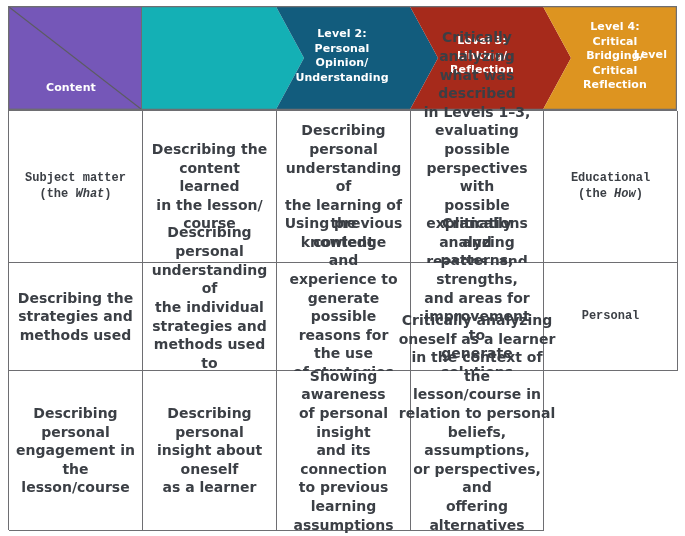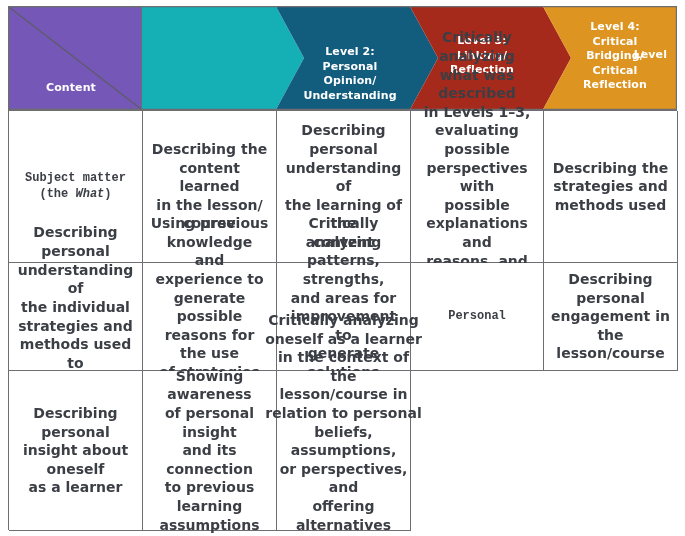--- a/index.html
+++ b/index.html
@@ -124,21 +124,21 @@
       <path d="M402,0.6 L535,0.6 L563,52 L535,103.4 L402,103.4 L430,52 Z" fill="#a62a1b"></path>
 
       <path d="M535,0.6 L668.4,0.6 L668.4,103.4 L535,103.4 L563,52 Z" fill="#dd9420"></path>
 
       <path d="M0.6,0.6 L668.4,0.6 L668.4,103.4 L0.6,103.4 Z" fill="none" stroke="#6e6e72" stroke-width="1.2"></path>
     </svg>
 
     <span class="corner-level">Level</span>
     <span class="corner-content">Content</span>
 
-    <span class="hdr-label" style="left:280px; top:21px; width:124px;margin-top:18px;">Level 2:
+    <span class="hdr-label" style="left:272px; top:21px; width:124px;">Level 2:
 Personal
 Opinion/
 Understanding</span>
     <span class="hdr-label" style="left:412px; top:28px; width:124px;">Level 3:
 Linking/
 Reflection</span>
     <span class="hdr-label" style="left:545px; top:14px; width:124px;">Level 4:
 Critical
 Bridging/
 Critical
@@ -163,20 +163,24 @@
 what was described
 in Levels 1–3,
 evaluating possible
 perspectives with
 possible
 explanations and
 reasons, and
 generating solutions
 for future actions</div>
 
+    <div class="cell row-head">
+      <span><span>Educational
+(the </span><em>How</em><span>)</span></span>
+    </div>
     <div class="cell">Describing the
 strategies and
 methods used</div>
     <div class="cell">Describing personal
 understanding of
 the individual
 strategies and
 methods used to
 learn the content</div>
     <div class="cell">Using previous

